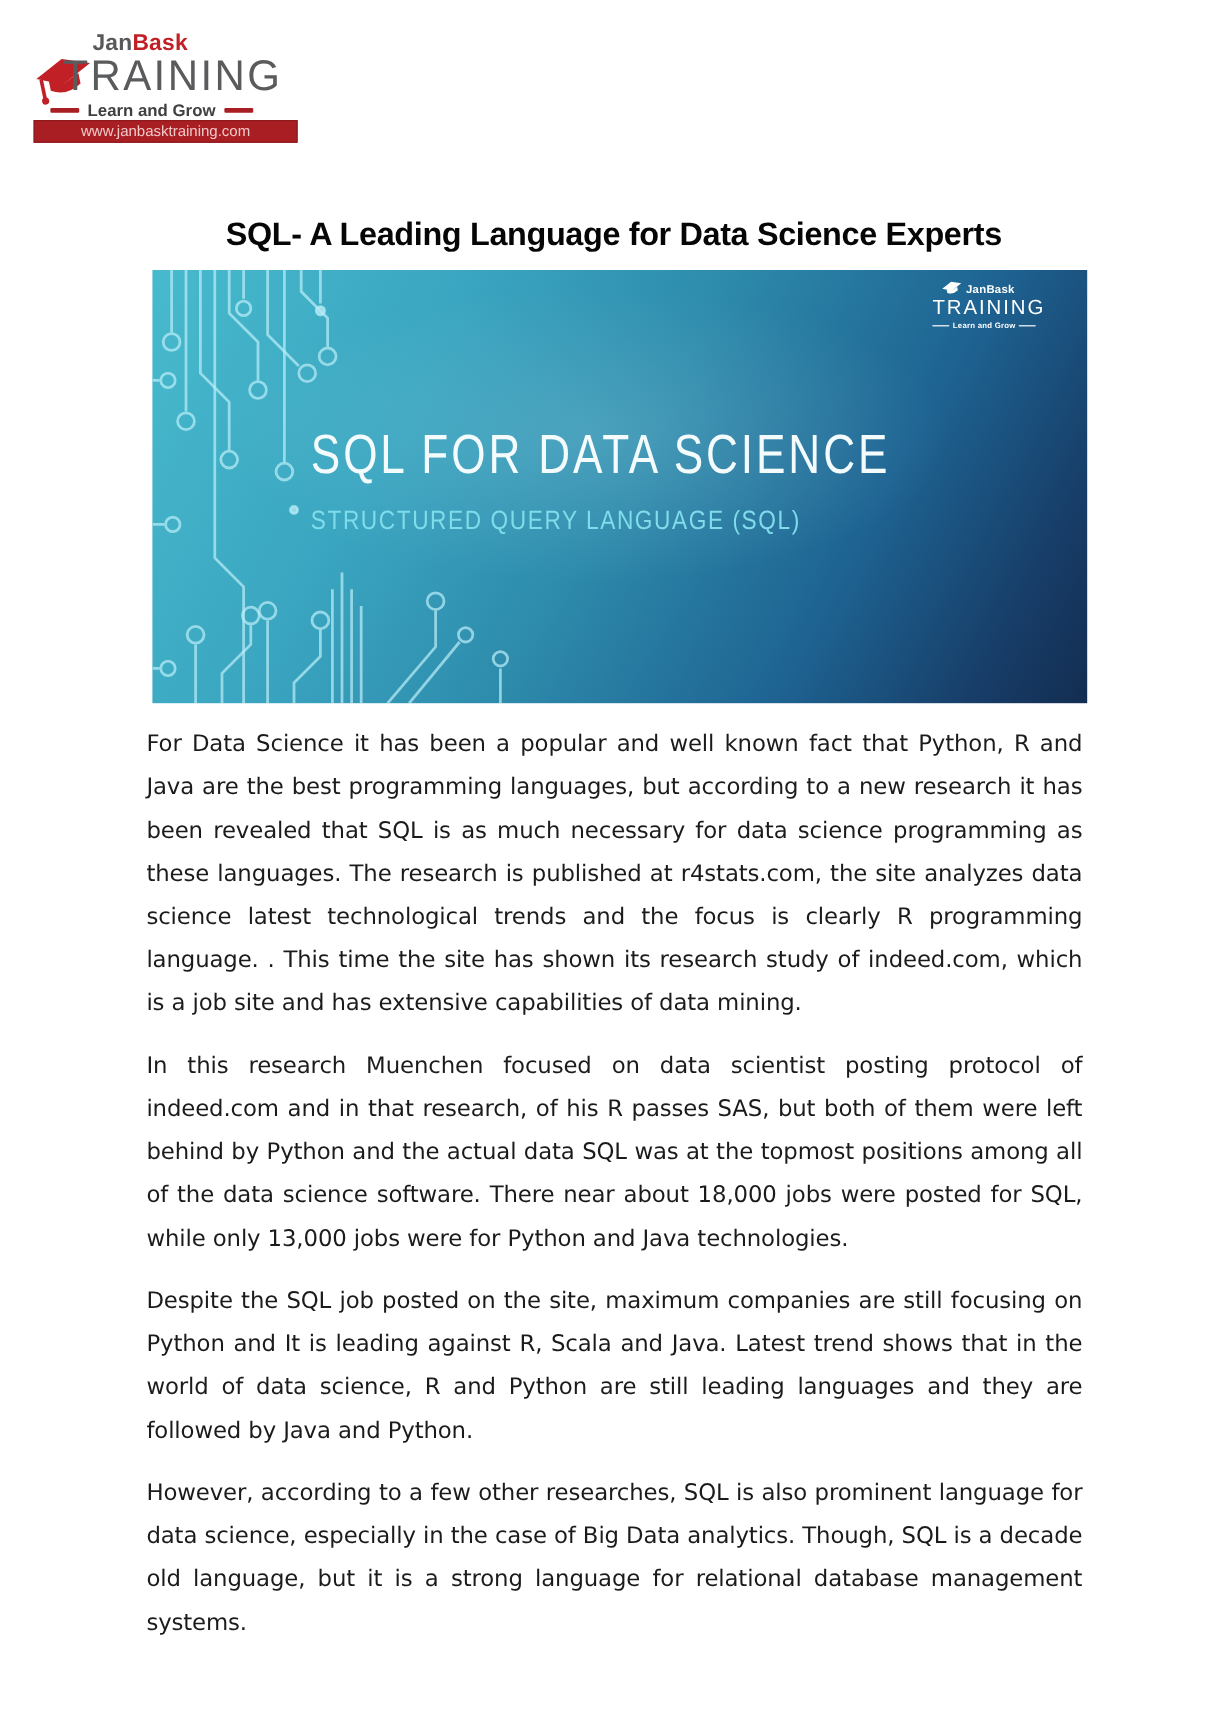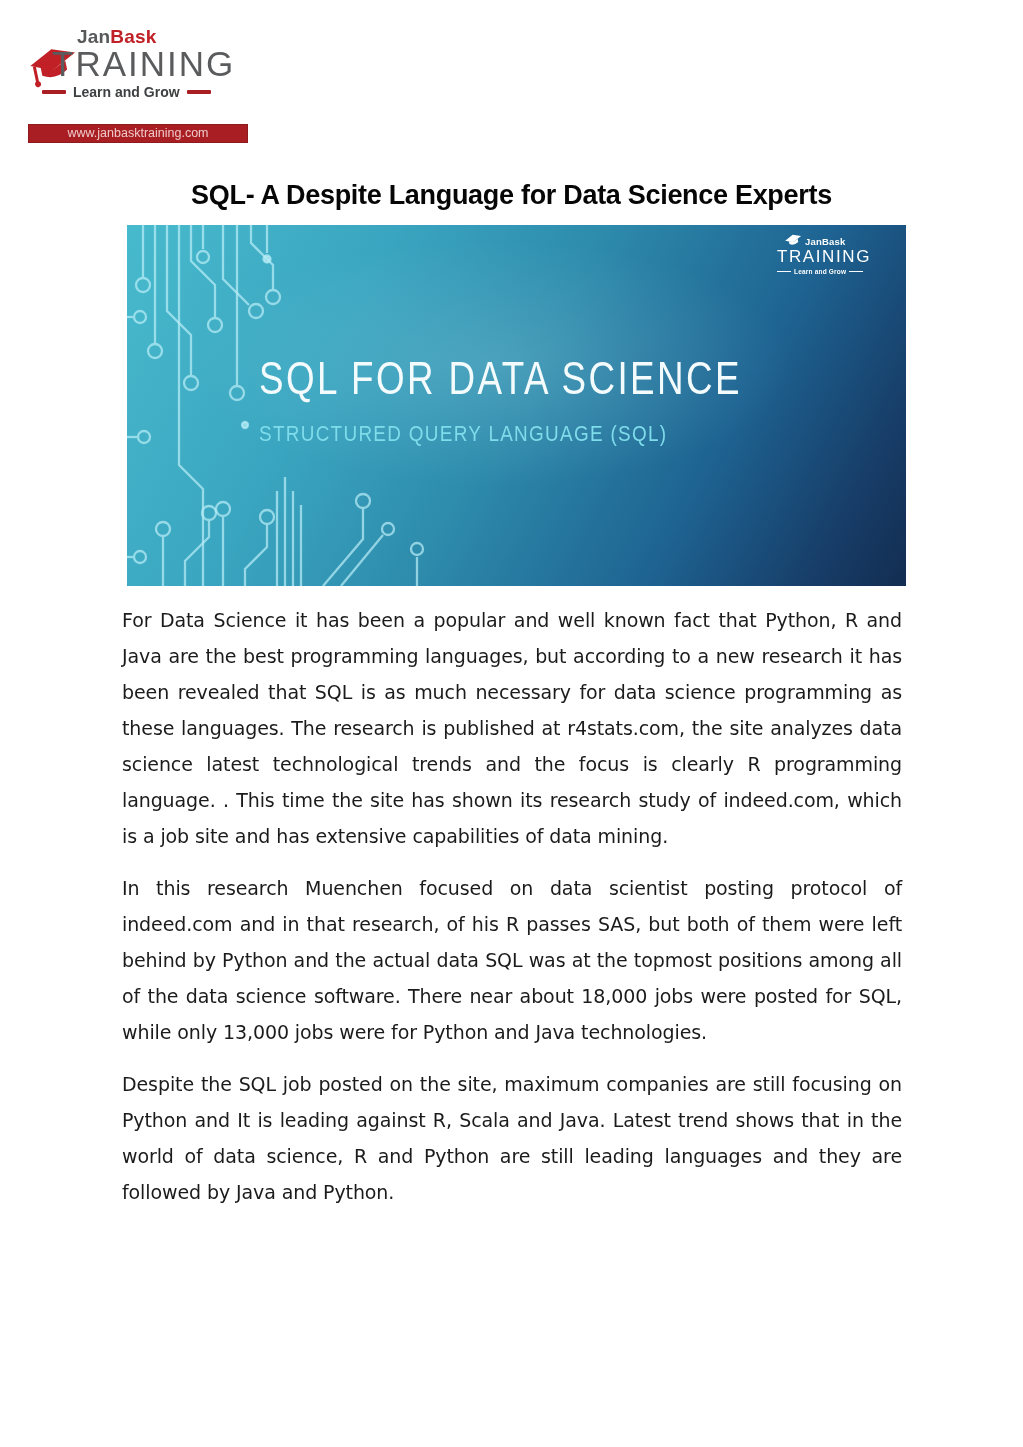--- a/index.html
+++ b/index.html
@@ -29,21 +29,21 @@
     transform:scaleY(1.02);
   }
   .tagline-row {
     display:flex; align-items:center; gap:7px;
     margin-left:14px; margin-top:0px;
     font-family:"Liberation Sans", sans-serif;
     font-weight:bold; font-size:14px; color:#3f4041;
   }
   .dash { height:4px; width:24px; background:#a81e22; border-radius:1px; }
   .web-bar {
-    margin-top:24px; width:218px; height:17px; line-height:17px;
+    width:218px; height:17px; line-height:17px;
     background:#a81e22; border:1px solid #8f1a1d;
     color:#efc9c9; text-align:center;
     font-family:"Liberation Sans", sans-serif; font-size:12.5px;
   }
 
   
   .page-title {
     position:absolute; top:180px; left:0; width:100%;
     text-align:center; margin:0;
     font-family:"Liberation Sans", sans-serif;
@@ -119,21 +119,21 @@
   <div class="brand-line"><span>Jan</span><span class="bask">Bask</span></div>
   <div class="brand-training">TRAINING</div>
   <div class="tagline-row">
     <span class="dash"></span>
     <span>Learn and Grow</span>
     <span class="dash"></span>
   </div>
   <div class="web-bar">www.janbasktraining.com</div>
 </div>
 
-<h1 class="page-title">SQL- A Despite Language for Data Science Experts</h1>
+<h1 class="page-title">SQL- A Leading Language for Data Science Experts</h1>
 
 <div class="hero">
   <svg class="circuit" viewBox="0 0 779 361" preserveAspectRatio="none">
     <g stroke="#b9edf6" stroke-opacity="0.72" stroke-width="2.3" fill="none">
       <path d="M16,0 V52"></path>
         <circle cx="16" cy="60" r="7"></circle>
       <path d="M28,0 V118"></path>
         <circle cx="28" cy="126" r="7"></circle>
       <path d="M40,0 V86 L64,110 V150"></path>
         <circle cx="64" cy="158" r="7"></circle>
@@ -197,13 +197,14 @@
       <span>Learn and Grow</span>
       <span class="hero-dash"></span>
     </div>
   </div>
 </div>
 
 <div class="article">
   <p>For Data Science it has been a popular and well known fact that Python, R and Java are the best programming languages, but according to a new research it has been revealed that SQL is as much necessary for data science programming as these languages. The research is published at r4stats.com, the site analyzes data science latest technological trends and the focus is clearly R programming language. . This time the site has shown its research study of indeed.com, which is a job site and has extensive capabilities of data mining.</p>
   <p>In this research Muenchen focused on data scientist posting protocol of indeed.com and in that research, of his R passes SAS, but both of them were left behind by Python and the actual data SQL was at the topmost positions among all of the data science software.  There near about 18,000 jobs were posted for SQL, while only 13,000 jobs were for Python and Java technologies.</p>
   <p>Despite the SQL job posted on the site, maximum companies are still focusing on Python and It is leading against R, Scala and Java. Latest trend shows that in the world of data science, R and Python are still leading languages and they are followed by Java and Python.</p>
+  <p>However, according to a few other researches, SQL is also prominent language for data science, especially in the case of Big Data analytics. Though, SQL is a decade old language, but it is a strong language for relational database management systems.</p>
 </div>
 
 </body></html>

